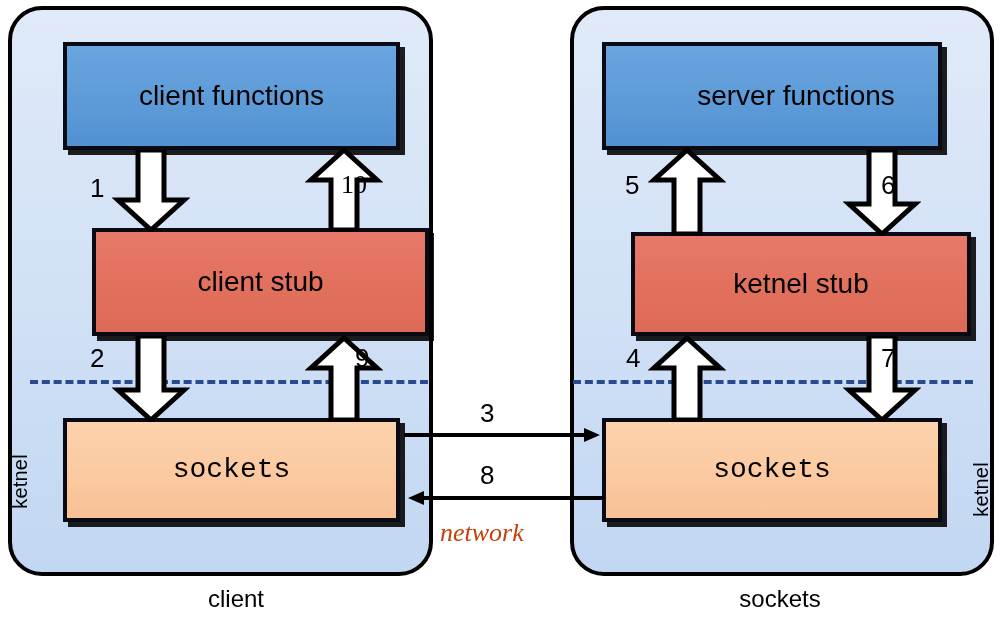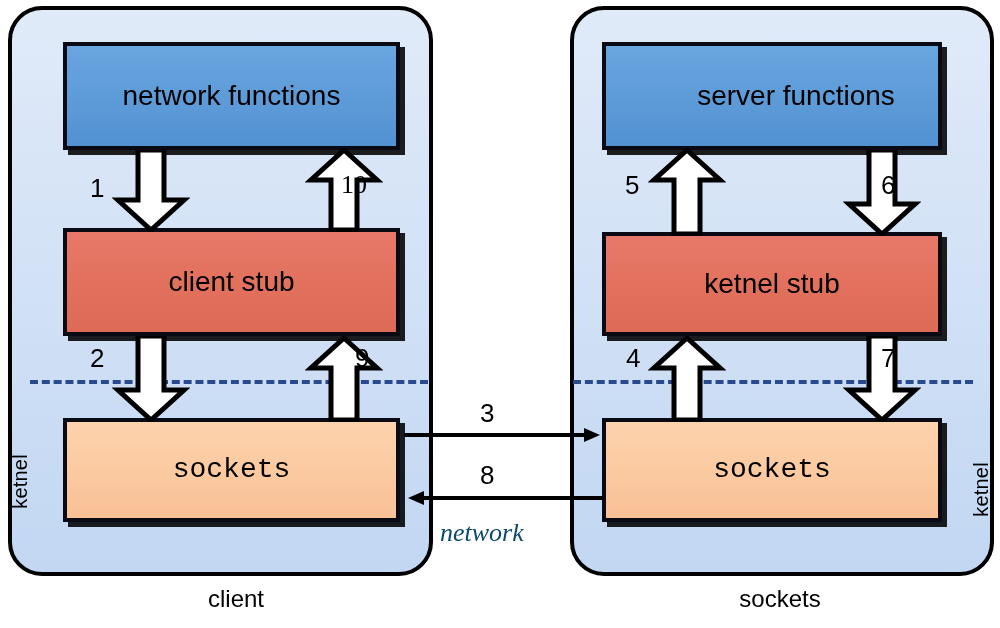--- a/index.html
+++ b/index.html
@@ -61,21 +61,21 @@
     display: flex;
     align-items: center;
     justify-content: center;
     text-align: center;
     color: #000;
     font-size: 28px;
     line-height: 1.16;
     box-shadow: 5px 5px 0 0 rgba(0,0,0,0.88);
   }
   .lbox.blue   { background: linear-gradient(180deg,#69a5df 0%, #5d9bd8 55%, #5291d2 100%); }
-  .lbox.red    { background: linear-gradient(180deg,#e8796a 0%, #e1705c 55%, #dd6a56 100%); }
+  .lbox.red    { background: linear-gradient(180deg,#e8796a 0%, #e1705c 55%, #dd6a56 100%); margin-left: 29px; }
   .lbox.orange { background: linear-gradient(180deg,#fdd3ad 0%, #fbc9a0 55%, #f9c096 100%); font-family: Liberation Mono, monospace; }
 
   #box-client-functions { left: 63px;  top: 42px;  width: 337px; height: 108px; }
   #box-client-stub      { left: 63px;  top: 228px; width: 337px; height: 108px; }
   #box-client-sockets   { left: 63px;  top: 418px; width: 337px; height: 104px; }
 
   #box-server-functions { left: 602px; top: 42px;  width: 340px; height: 108px; padding-left: 48px; }
   #box-server-stub      { left: 602px; top: 232px; width: 340px; height: 104px; }
   #box-server-sockets   { left: 602px; top: 418px; width: 340px; height: 104px; }
 
@@ -92,21 +92,21 @@
   }
 
   
   .netline { position: absolute; }
   .netline svg { display: block; }
 
   .net-label {
     position: absolute;
     font-size: 26px;
     font-style: italic;
-    color: #0c4a6e;
+    color: #c2410c;
     font-family: "Liberation Serif", serif;
   }
 
   
   .caption {
     position: absolute;
     font-size: 24px;
     color: #000;
     text-align: center;
   }
@@ -117,21 +117,21 @@
 <body>
 
 <div id="stage">
 
   <div class="panel" id="panel-client"></div>
 
   <div class="kernel-divider" id="divider-client"></div>
 
   <div class="kernel-label" id="kernel-label-client">ketnel</div>
 
-  <div class="lbox blue" id="box-client-functions">network functions</div>
+  <div class="lbox blue" id="box-client-functions">client functions</div>
 
   <div class="lbox red" id="box-client-stub">client stub</div>
 
   <div class="lbox orange" id="box-client-sockets">sockets</div>
 
   <div class="varrow" style="left:112px; top:150px;">
     <svg width="78" height="82" viewBox="0 0 78 82">
       <polygon points="26,0 52,0 52,50 72,50 39,80 6,50 26,50" fill="#ffffff" stroke="#000000" stroke-width="5" stroke-linejoin="miter"></polygon>
     </svg>
   </div>

